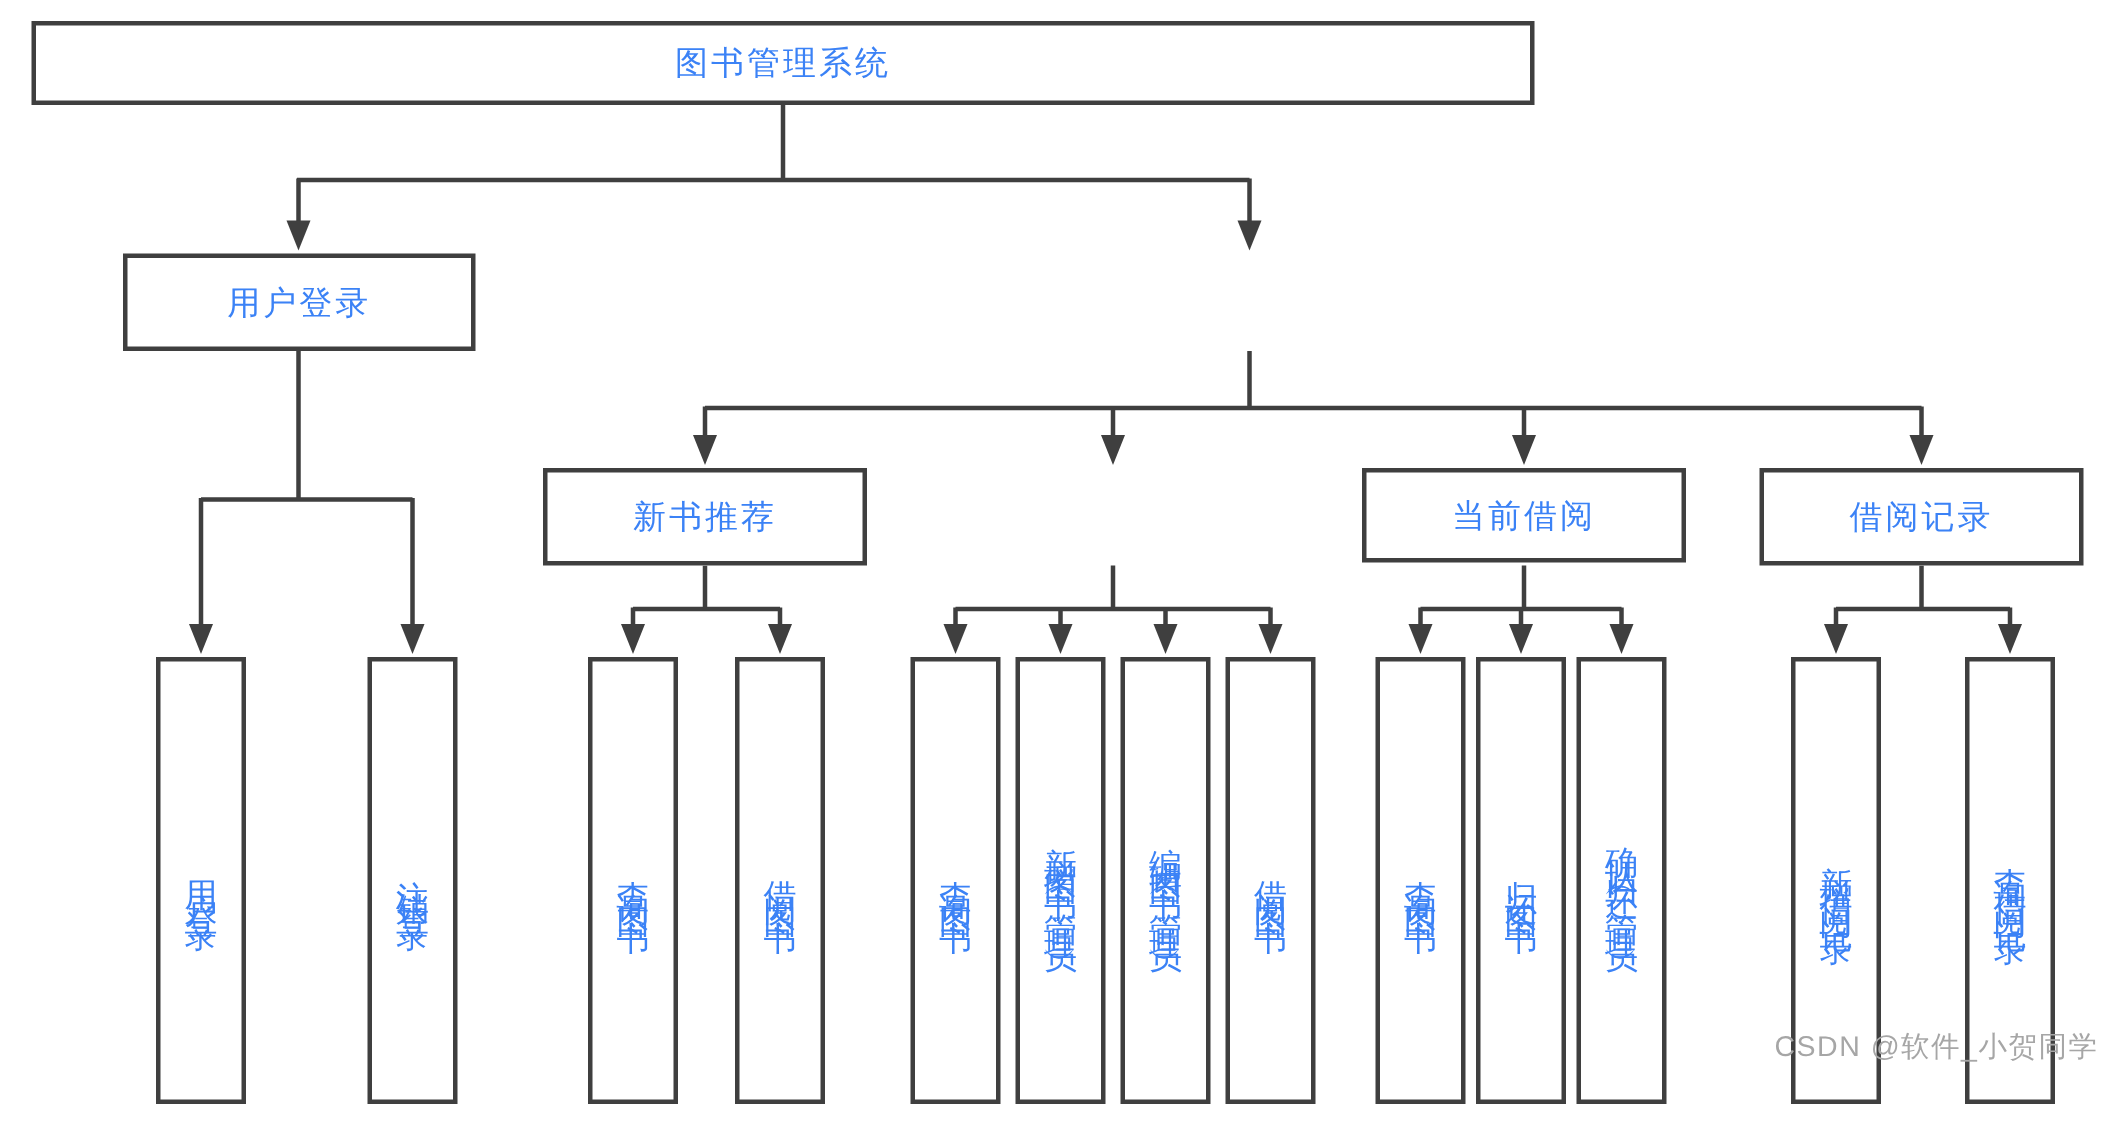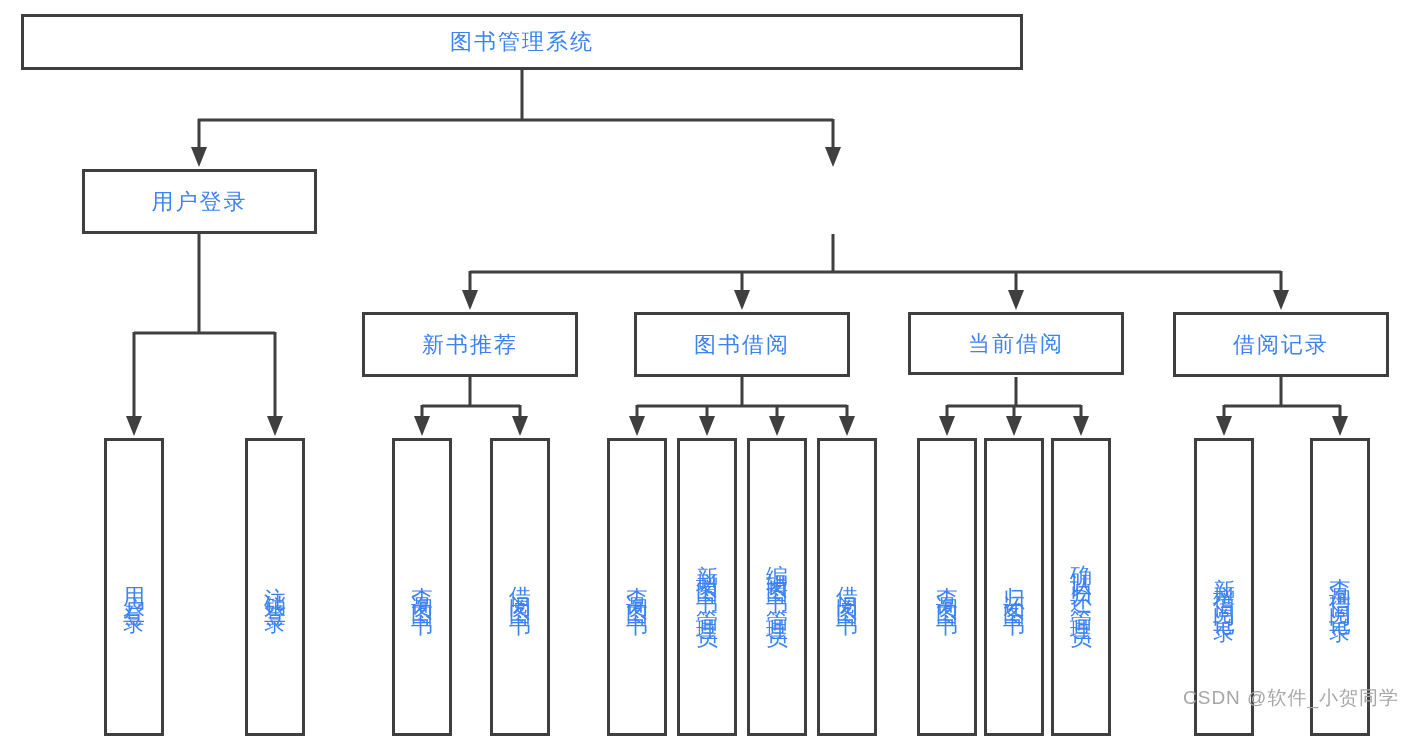--- a/index.html
+++ b/index.html
@@ -97,21 +97,20 @@
       <polygon points="1216,416 1232,416 1224,436"></polygon>
       <polygon points="1332,416 1348,416 1340,436"></polygon>
     </g>
   </svg>
 
   <div class="node" style="left:21px; top:14px; width:1002px; height:56px;">图书管理系统</div>
 
   <div class="node" style="left:82px; top:169px; width:235px; height:65px;">用户登录</div>
 
   <div class="node" style="left:362px; top:312px; width:216px; height:65px;">新书推荐</div>
-  <div class="node" style="left:634px; top:312px; width:216px; height:65px;">图书借阅</div>
   <div class="node" style="left:908px; top:312px; width:216px; height:63px;">当前借阅</div>
   <div class="node" style="left:1173px; top:312px; width:216px; height:65px;">借阅记录</div>
 
   <div class="node leaf" style="left:104px; top:438px; width:60px; height:298px;">用户登录</div>
   <div class="node leaf" style="left:245px; top:438px; width:60px; height:298px;">注销登录</div>
 
   <div class="node leaf" style="left:392px; top:438px; width:60px; height:298px;">查询图书</div>
   <div class="node leaf" style="left:490px; top:438px; width:60px; height:298px;">借阅图书</div>
 
   <div class="node leaf" style="left:607px; top:438px; width:60px; height:298px;">查询图书</div>

